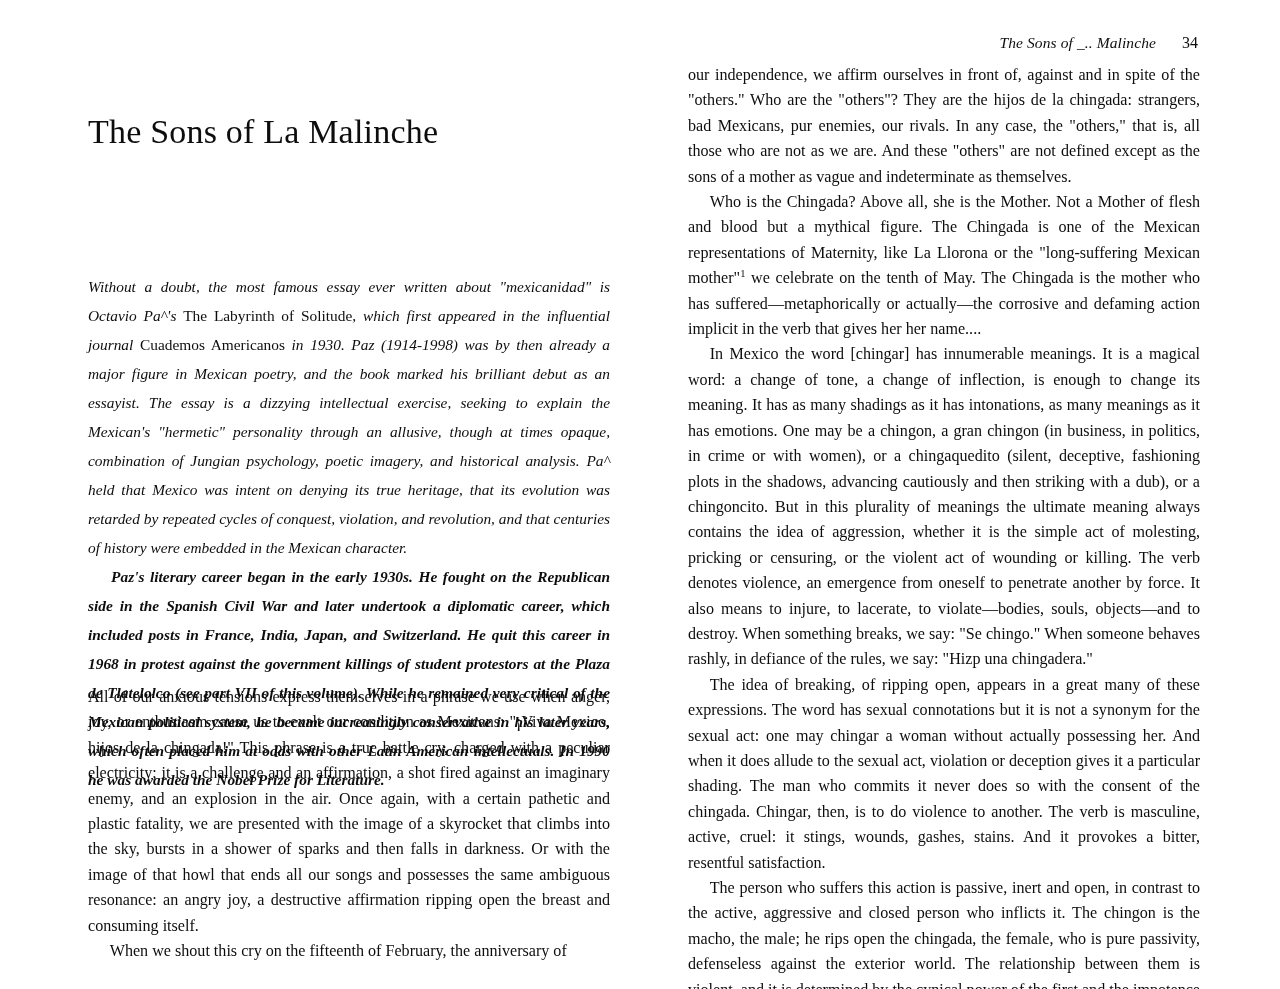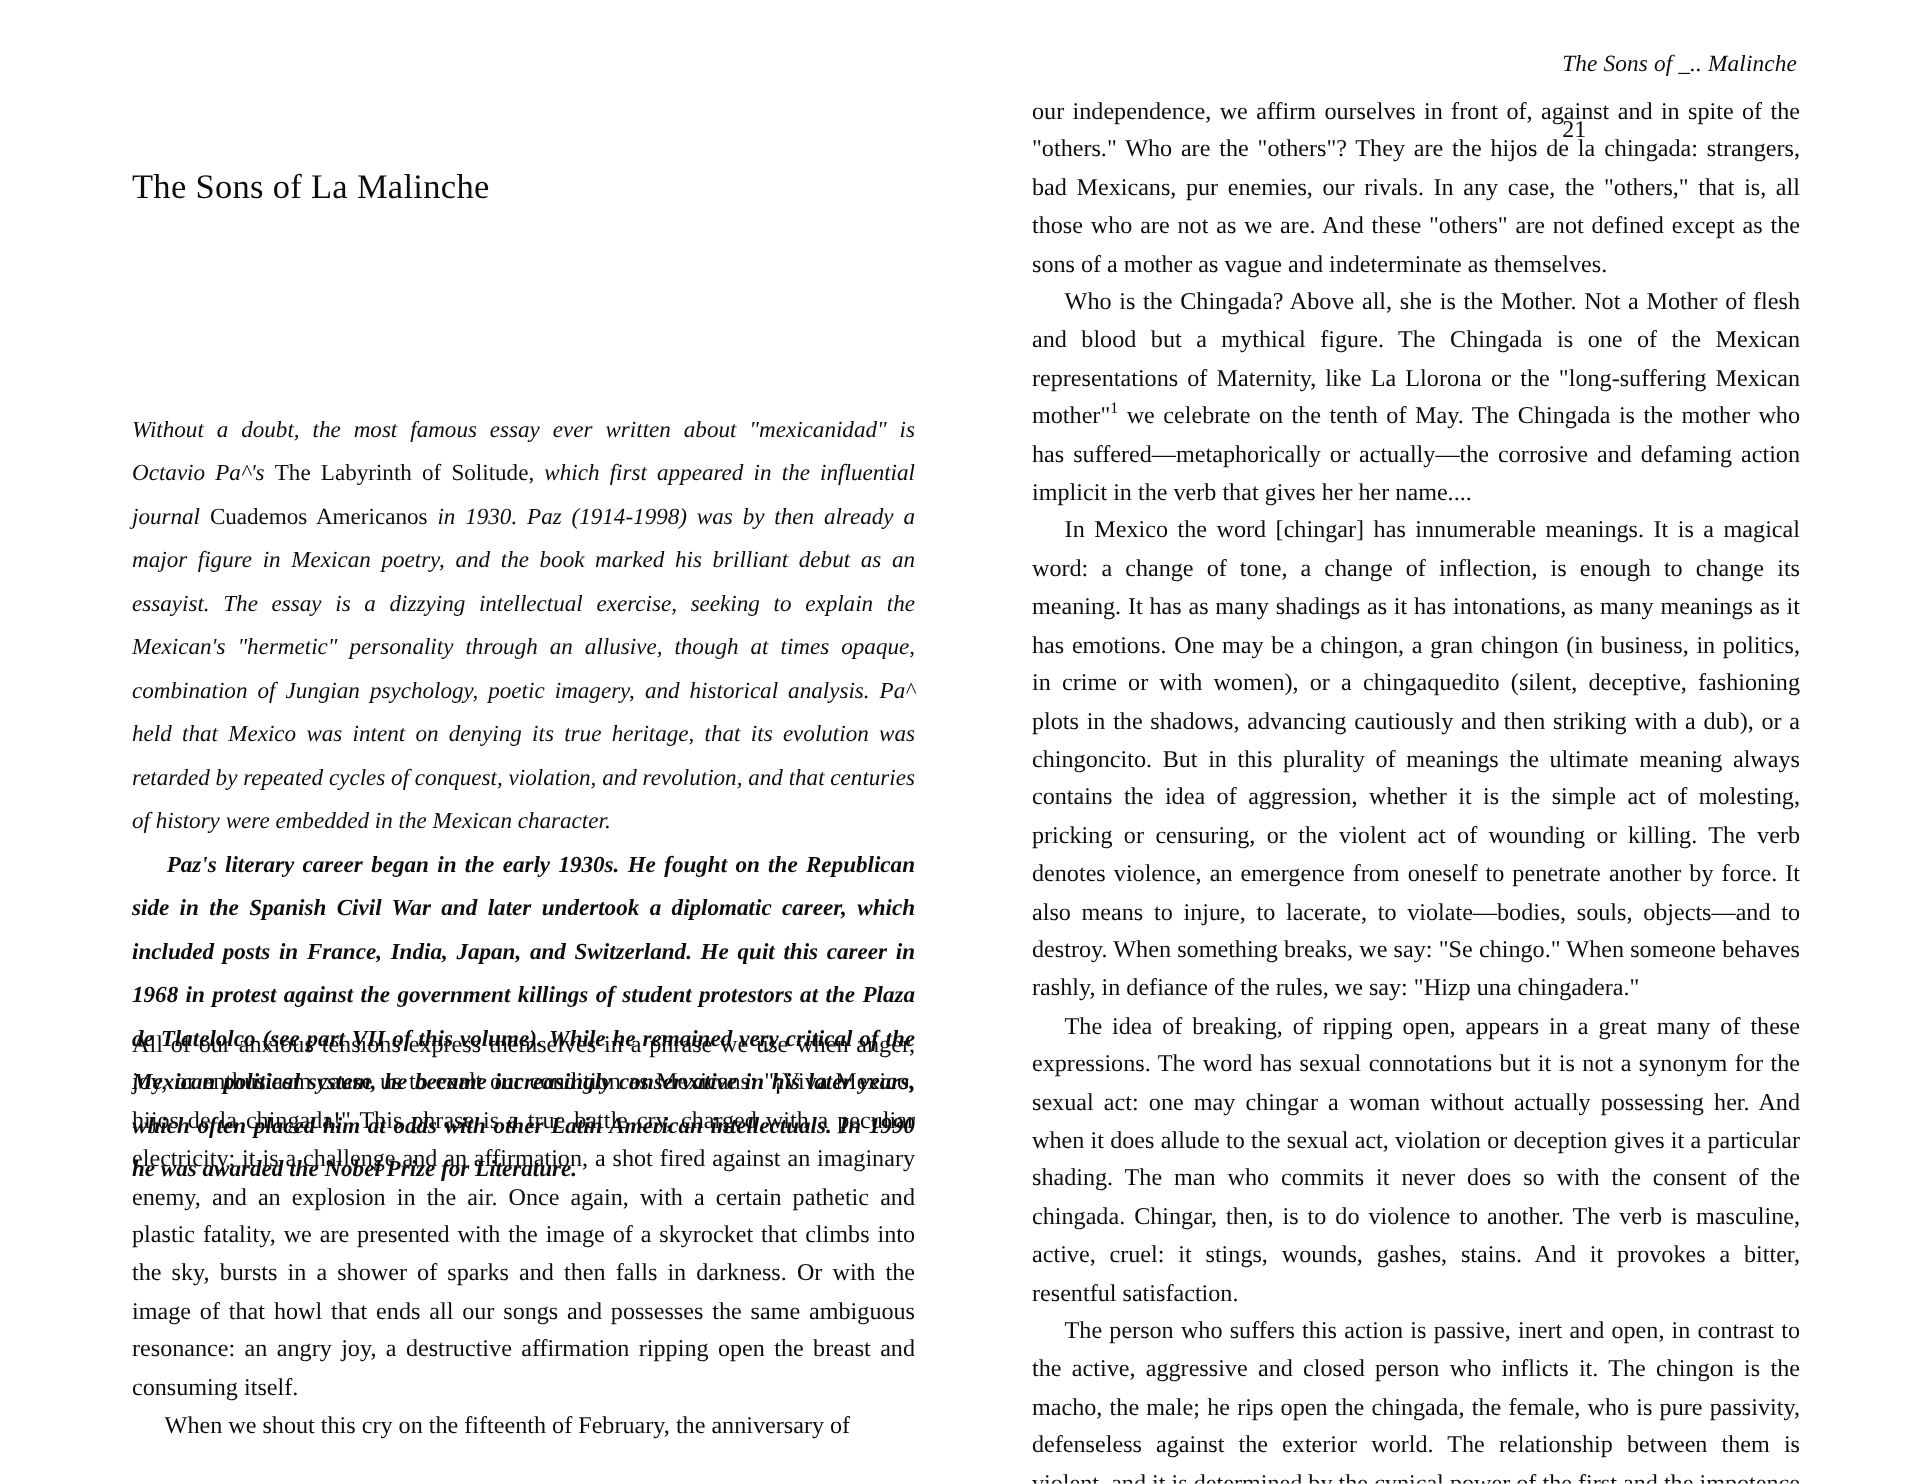--- a/index.html
+++ b/index.html
@@ -23,40 +23,39 @@
 
   
   .running-head {
     position: absolute;
     top: 34px;
     right: 82px;
     display: flex;
     align-items: baseline;
     gap: 26px;
     font-size: 15.5px;
-    flex-direction: column;
   }
   .running-head .rh-title {
     font-style: italic;
     letter-spacing: .1px;
   }
   .running-head .rh-folio {
     font-style: normal;
     font-size: 16px;
   }
 
   
   .title-block {
     position: absolute;
     top: 112px;
     left: 88px;
     width: 524px;
   }
   .chapter-title {
-    font-size: 23px;
+    font-size: 34px;
     font-weight: normal;
     font-style: normal;
     line-height: 1.15;
     margin: 0;
     letter-spacing: .2px;
   }
   .chapter-author {
     font-size: 22px;
     font-style: italic;
     margin: 14px 0 0 0;
@@ -124,21 +123,21 @@
     width: 512px;
   }
 </style>
 </head>
 <body>
 
 <div class="page">
 
   <div class="running-head">
     <span class="rh-title">The Sons of _.. Malinche</span>
-    <span class="rh-folio">21</span>
+    <span class="rh-folio">34</span>
   </div>
 
   <div class="title-block">
     <h1 class="chapter-title">The Sons of La Malinche</h1>
   </div>
 
   <div class="headnote">
     <p><span>Without a doubt, the most famous essay ever written about "mexicanidad" is Octavio Pa^'s </span><span class="rom">The Labyrinth of Solitude,</span><span> which first appeared in the influential journal </span><span class="rom">Cuademos Americanos</span><span> in 1930. Paz (1914-1998) was by then already a major figure in Mexican poetry, and the book marked his brilliant debut as an essayist. The essay is a dizzying intellectual exercise, seeking to explain the Mexican's "hermetic" personality through an allusive, though at times opaque, combination of Jungian psychology, poetic imagery, and historical analysis. Pa^ held that Mexico was intent on denying its true heritage, that its evolution was retarded by repeated cycles of conquest, violation, and revolution, and that centuries of history were embedded in the Mexican character.</span></p>
     <p>Paz's literary career began in the early 1930s. He fought on the Republican side in the Spanish Civil War and later undertook a diplomatic career, which included posts in France, India, Japan, and Switzerland. He quit this career in 1968 in protest against the government killings of student protestors at the Plaza de Tlatelolco (see part VII of this volume). While he remained very critical of the Mexican political system, he became increasingly conservative in his later years, which often placed him at odds with other Latin American intellectuals. In 1990 he was awarded the Nobel Prize for Literature.</p>
   </div>

